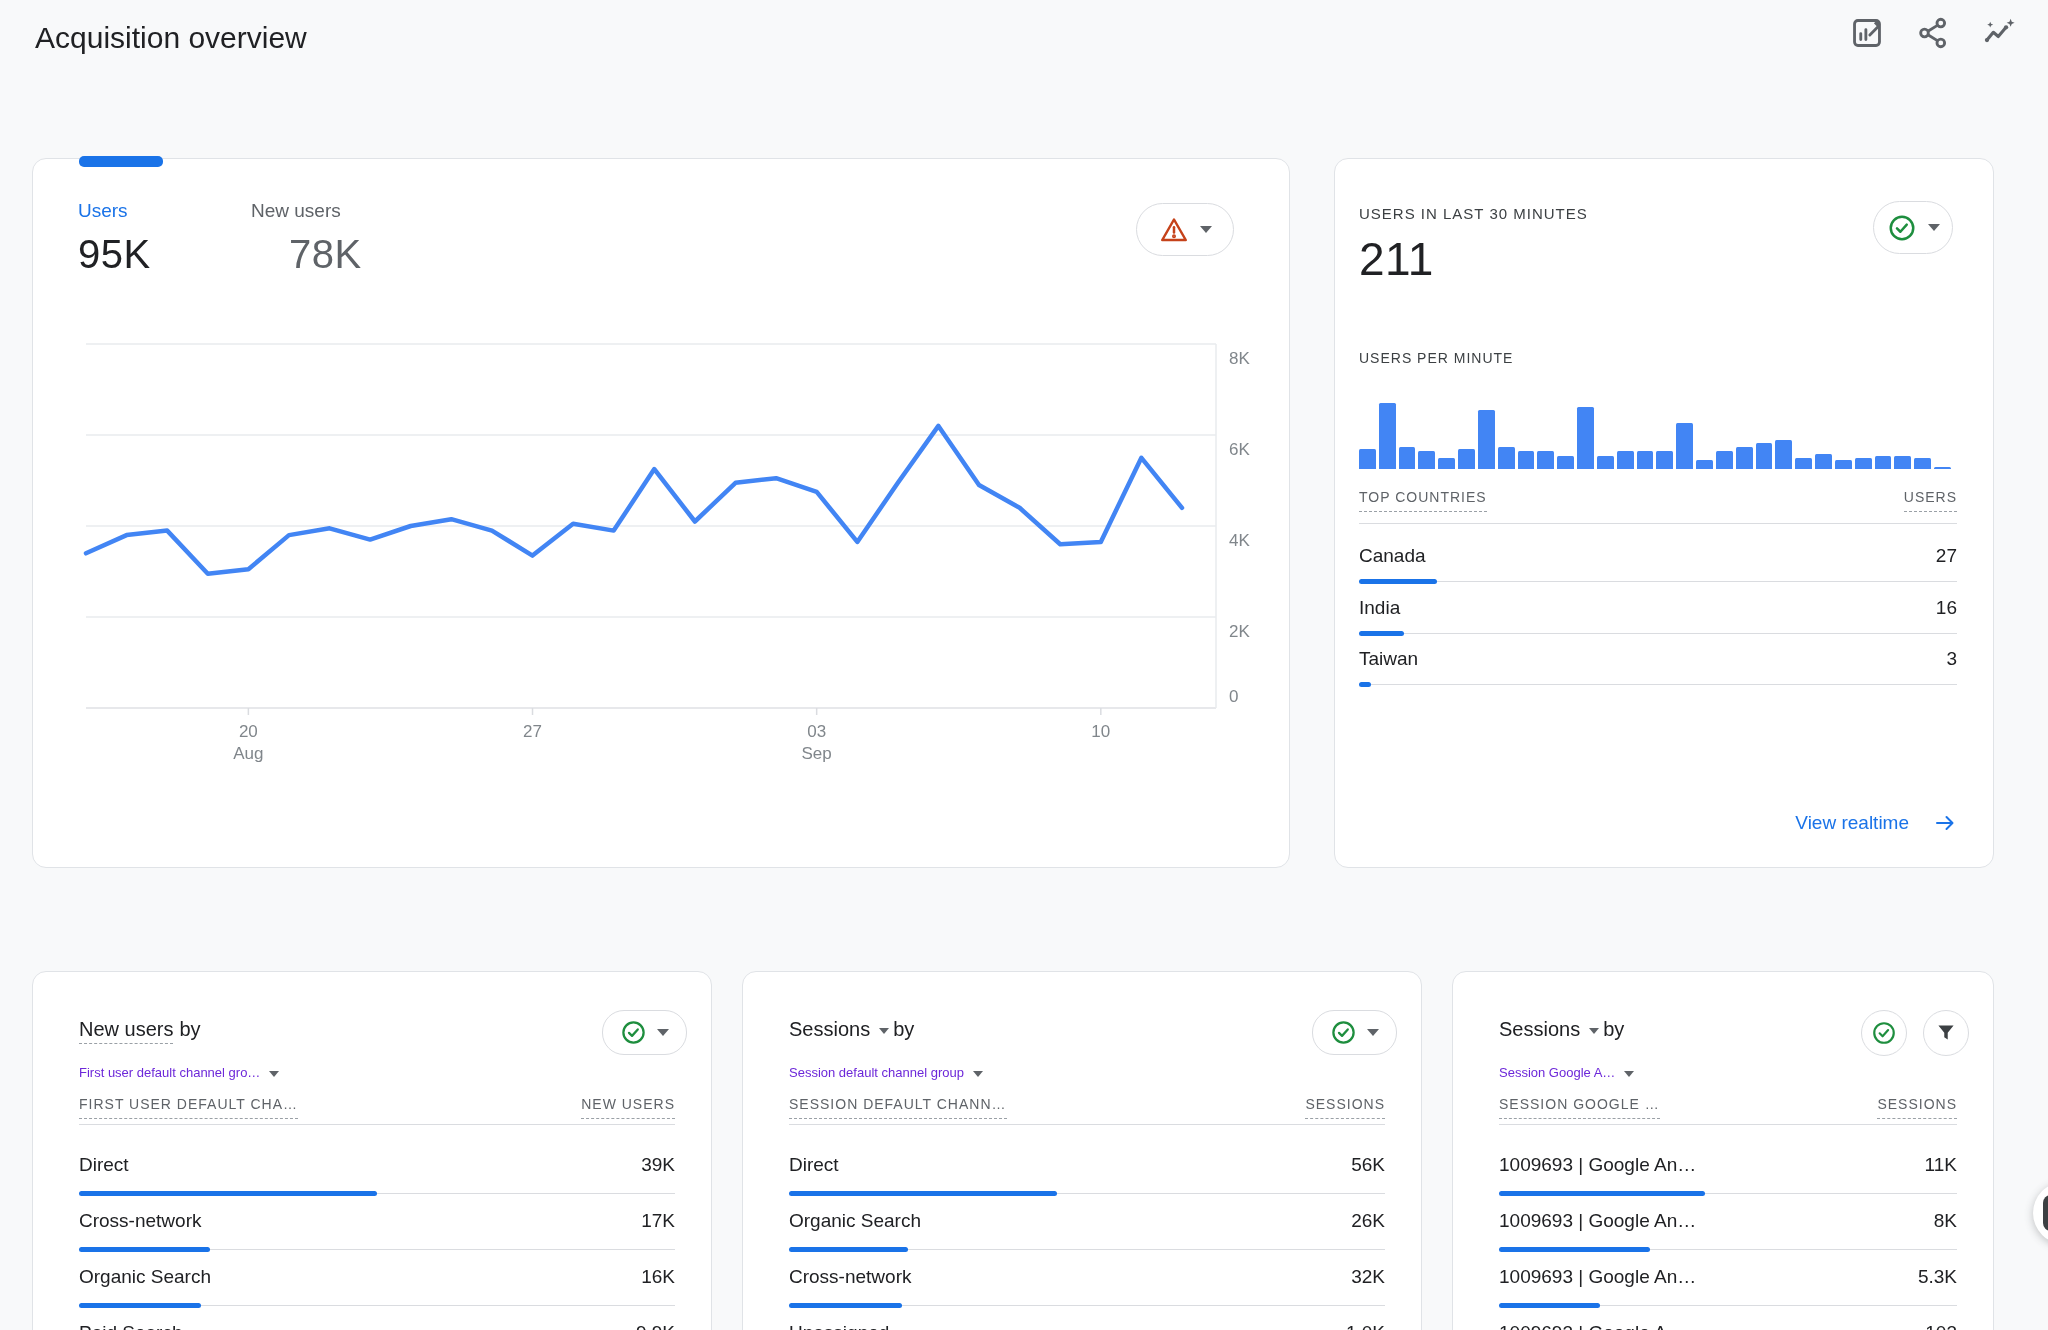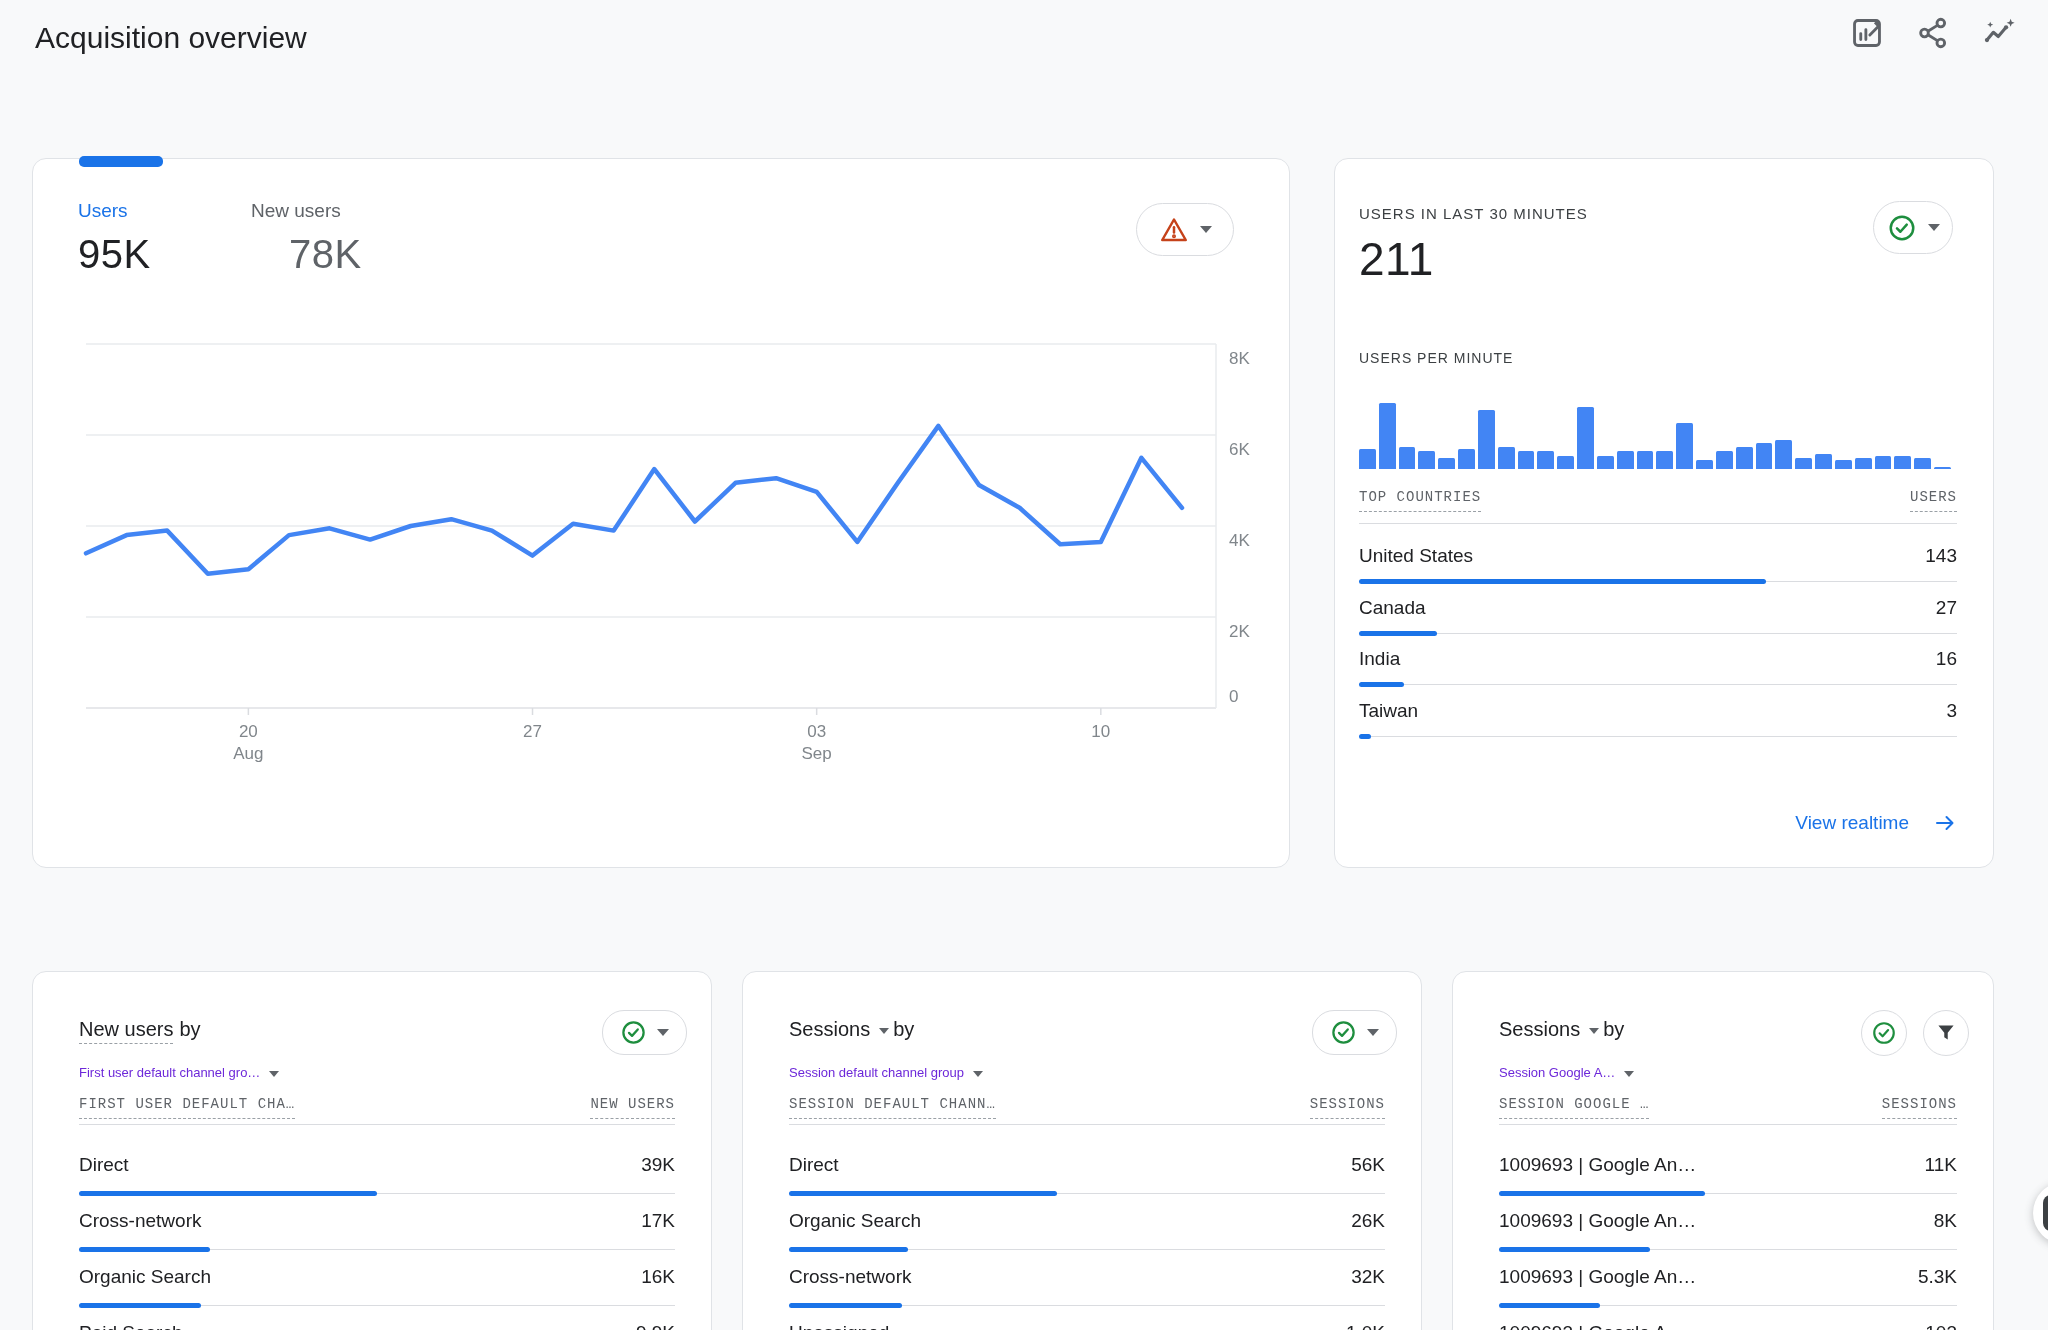--- a/index.html
+++ b/index.html
@@ -39,21 +39,21 @@
   #users-trend-chart text { font-size:17px; fill:#80868b; }
 
   
   #realtime-card { left:1334px; top:158px; width:660px; height:710px; }
   .rt-title { position:absolute; left:24px; top:46px; font-size:15px; letter-spacing:1px; color:#3c4043; font-weight:500; }
   .rt-value { position:absolute; left:24px; top:74px; font-size:46px; line-height:52px; color:#202124; letter-spacing:.5px; }
   .rt-sub { position:absolute; left:24px; top:191px; font-size:14px; letter-spacing:1px; color:#3c4043; font-weight:500; }
   .rt-bars { position:absolute; left:24px; top:244px; width:592px; height:66px; display:flex; align-items:flex-end; gap:3px; }
   .rt-bar { flex:1; background:#4285f4; border-radius:1.5px 1.5px 0 0; }
   .rt-colhead { position:absolute; left:24px; right:36px; top:330px; display:flex; justify-content:space-between; }
-  .colh { font-size:14px; letter-spacing:1px; color:#5f6368; padding-bottom:6px;font-family:Liberation Mono, monospace; }
+  .colh { font-size:14px; letter-spacing:1px; color:#5f6368; padding-bottom:6px; }
   .dashu { border-bottom:1px dashed #9aa0a6; }
   .rt-sep { position:absolute; left:24px; right:36px; top:364px; border-top:1px solid #dadce0; }
   .rt-rows { position:absolute; left:24px; right:36px; top:376px; }
   .rt-row { position:relative; height:51.5px; }
   .rt-row .lbl { position:absolute; left:0; top:10px; font-size:19px; color:#202124; }
   .rt-row .val { position:absolute; right:0; top:10px; font-size:19px; color:#202124; }
   .bar { position:absolute; left:0; right:0; height:5px; }
   .rt-row .bar { top:44px; }
   .bar .track { position:absolute; left:0; right:0; top:2px; height:1px; background:#dadce0; }
   .bar .fill { position:absolute; left:0; top:0; height:5px; border-radius:2.5px; background:#1a73e8; }
@@ -205,28 +205,20 @@
         <div class="rt-bar" style="height: 11px;"></div>
         <div class="rt-bar" style="height: 2.2px;"></div>
       </div>
     <div class="rt-colhead">
       <span class="colh dashu">TOP COUNTRIES</span>
       <span class="colh dashu">USERS</span>
     </div>
     <div class="rt-sep"></div>
     <div class="rt-rows">
         <div class="rt-row">
-    <span class="lbl">United States</span>
-    <span class="val">143</span>
-    <div class="bar">
-            <div class="track"></div>
-            <div class="fill" style="width: 68%;"></div>
-          </div>
-  </div>
-        <div class="rt-row">
     <span class="lbl">Canada</span>
     <span class="val">27</span>
     <div class="bar">
             <div class="track"></div>
             <div class="fill" style="width: 13%;"></div>
           </div>
   </div>
         <div class="rt-row">
     <span class="lbl">India</span>
     <span class="val">16</span>

